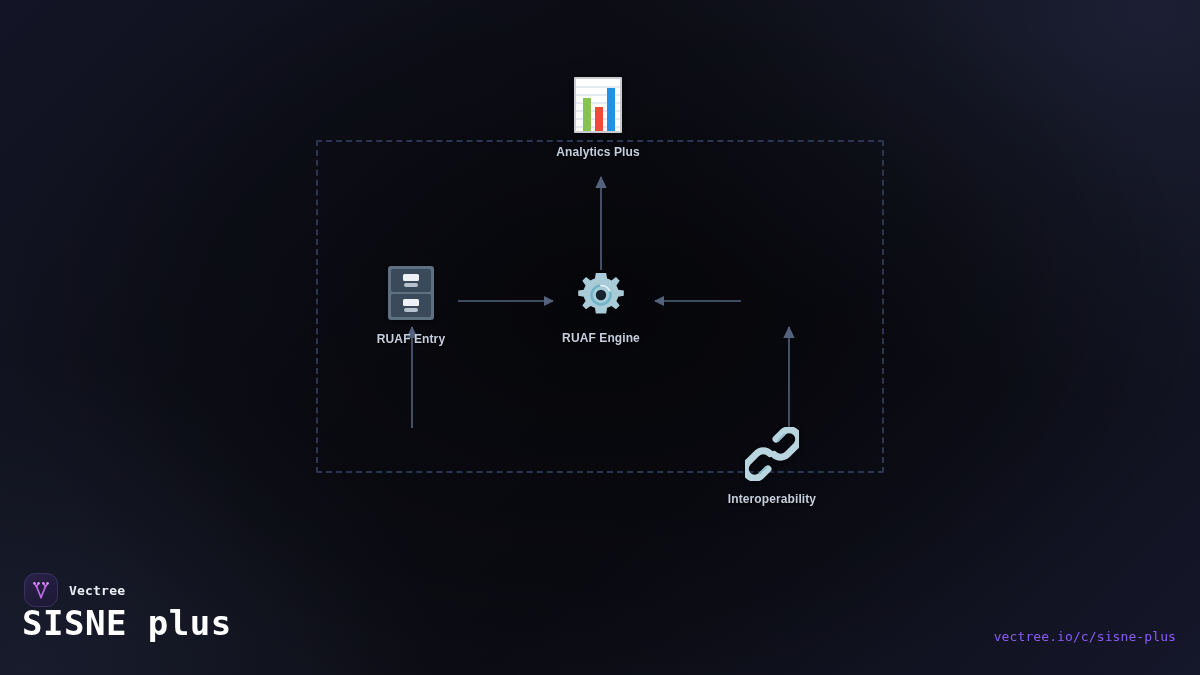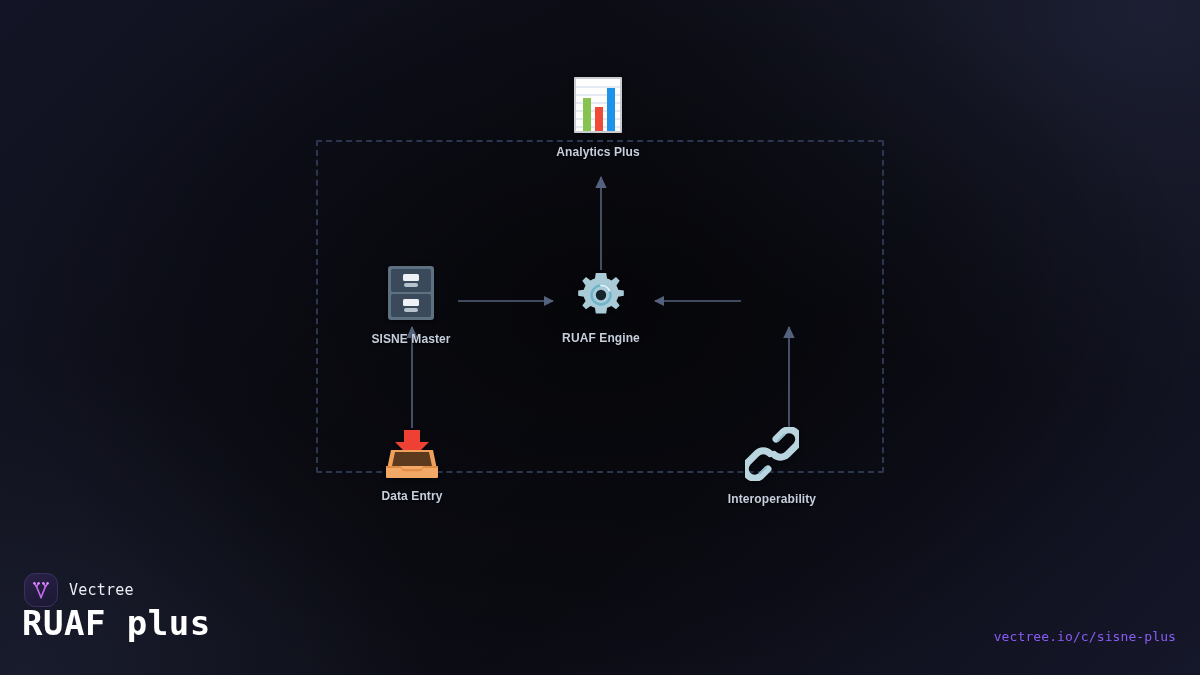--- a/index.html
+++ b/index.html
@@ -107,22 +107,22 @@
     width: 34px; height: 34px;
     border-radius: 11px;
     background: linear-gradient(150deg, #2a2248 0%, #221c3c 55%, #1b1733 100%);
     border: 1px solid #3a3162;
     display: flex;
     align-items: center;
     justify-content: center;
   }
   .brand-name {
     font-family: "DejaVu Sans Mono", monospace;
-    font-size: 15px;
-    font-weight: normal;
+    font-size: 13px;
+    font-weight: bold;
     color: #eceef5;
     letter-spacing: 0.2px;
   }
   #headline {
     position: absolute;
     left: 22px;
     top: 50px;
     font-family: "DejaVu Sans Mono", monospace;
     font-size: 34px;
     font-weight: bold;
@@ -200,48 +200,36 @@
       <svg class="icon-cab" viewBox="0 0 48 56">
         <rect x="1" y="1" width="46" height="54" rx="3" fill="#5d7183"></rect>
         <rect x="4" y="4" width="40" height="23" rx="2" fill="#3b4a5b"></rect>
         <rect x="4" y="29" width="40" height="23" rx="2" fill="#3b4a5b"></rect>
         <rect x="16" y="9" width="16" height="7" rx="1.5" fill="#eef2f6"></rect>
         <rect x="17" y="18" width="14" height="4" rx="2" fill="#b6c2cd"></rect>
         <rect x="16" y="34" width="16" height="7" rx="1.5" fill="#eef2f6"></rect>
         <rect x="17" y="43" width="14" height="4" rx="2" fill="#b6c2cd"></rect>
       </svg>
     </span>
-    <span class="caption">SISNE Master</span>
+    <span class="caption">RUAF Entry</span>
   </div>
 
   <div class="node" style="left:601px; top:270px;">
     <span class="glyph">
       <svg class="icon-gear" viewBox="0 0 50 50">
         <path fill="#a9cbd8" d="M25 3 l5.2 0 0.9 5.6 a17.5 17.5 0 0 1 4.3 1.8 l4.6-3.3 3.7 3.7 -3.3 4.6 a17.5 17.5 0 0 1 1.8 4.3 l5.6 0.9 0 5.2 -5.6 0.9 a17.5 17.5 0 0 1 -1.8 4.3 l3.3 4.6 -3.7 3.7 -4.6-3.3 a17.5 17.5 0 0 1 -4.3 1.8 l-0.9 5.6 -5.2 0 -5.2 0 -0.9-5.6 a17.5 17.5 0 0 1 -4.3-1.8 l-4.6 3.3 -3.7-3.7 3.3-4.6 a17.5 17.5 0 0 1 -1.8-4.3 l-5.6-0.9 0-5.2 5.6-0.9 a17.5 17.5 0 0 1 1.8-4.3 l-3.3-4.6 3.7-3.7 4.6 3.3 a17.5 17.5 0 0 1 4.3-1.8 l0.9-5.6 z"></path>
         <circle cx="25" cy="25" r="12.5" fill="#a9cbd8"></circle>
         <circle cx="25" cy="25" r="9.5" fill="none" stroke="#6fb4c9" stroke-width="2.4"></circle>
         <circle cx="25" cy="25" r="5.2" fill="#16242e"></circle>
         <path d="M25 15.5 a9.5 9.5 0 0 1 8.4 5" fill="none" stroke="#e3f1f6" stroke-width="2.2" stroke-linecap="round"></path>
       </svg>
     </span>
     <span class="caption">RUAF Engine</span>
   </div>
 
-  <div class="node" style="left:412px; top:426px;">
-    <span class="glyph">
-      <svg class="icon-inbox" viewBox="0 0 56 52">
-        <path d="M20 4 h16 v12 h9 l-17 17 -17-17 h9 z" fill="#ef4034"></path>
-        <path d="M7 24 h42 l5 24 h-52 z" fill="#f0a05a"></path>
-        <path d="M11 26 h34 l3.4 16 h-40.8 z" fill="#5b3a1e"></path>
-        <path d="M2 40 h52 v11 a1 1 0 0 1 -1 1 h-50 a1 1 0 0 1 -1 -1 z" fill="#f2a966"></path>
-        <path d="M2 40 h15 a4 4 0 0 0 4 3.2 h14 a4 4 0 0 0 4 -3.2 h15 v2 h-15 a4 4 0 0 1 -4 3.2 h-14 a4 4 0 0 1 -4 -3.2 h-15 z" fill="#e08c47"></path>
-      </svg>
-    </span>
-    <span class="caption">Data Entry</span>
-  </div>
 
   <div class="node" style="left:772px; top:427px;">
     <span class="glyph">
       <svg class="icon-link" viewBox="0 0 54 54">
         <g stroke="#b9d6e0" stroke-width="7" fill="none" stroke-linecap="round">
           <path d="M31 12 l7 -7 a9.5 9.5 0 0 1 13.4 13.4 l-9 9 a9.5 9.5 0 0 1 -13.4 0"></path>
           <path d="M23 42 l-7 7 a9.5 9.5 0 0 1 -13.4 -13.4 l9 -9 a9.5 9.5 0 0 1 13.4 0"></path>
         </g>
         <g stroke="#8ebccb" stroke-width="2" fill="none" stroke-linecap="round">
           <path d="M33 14 l6.5 -6.5"></path>
@@ -271,17 +259,17 @@
           <circle cx="4.4" cy="4.3" r="1.25"></circle>
           <circle cx="8.6" cy="4.3" r="1.25"></circle>
           <circle cx="13.4" cy="4.3" r="1.25"></circle>
           <circle cx="17.6" cy="4.3" r="1.25"></circle>
         </g>
       </svg>
     </span>
     <span class="brand-name">Vectree</span>
   </div>
 
-  <div id="headline">RUAF plus</div>
+  <div id="headline">SISNE plus</div>
 
   <div id="url">vectree.io/c/sisne-plus</div>
 
 </div>
 
 </body></html>

